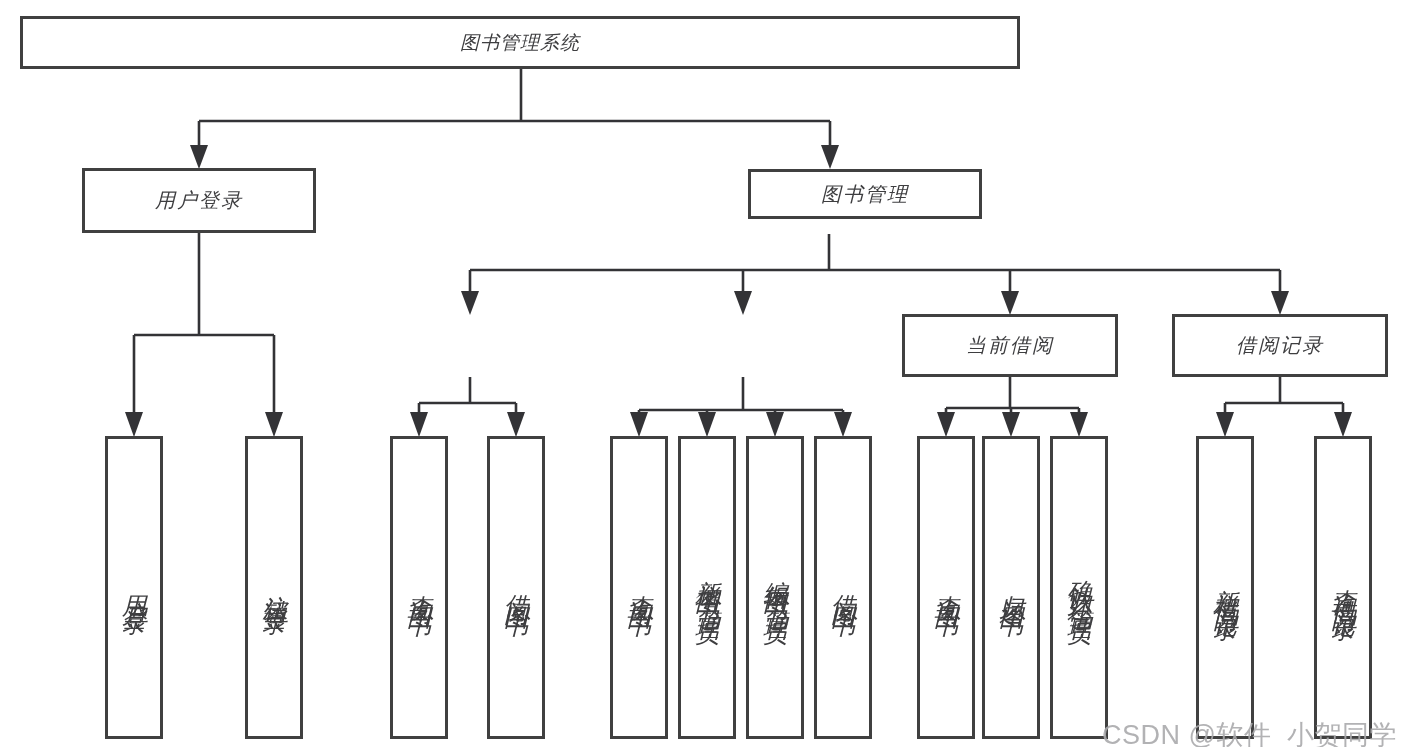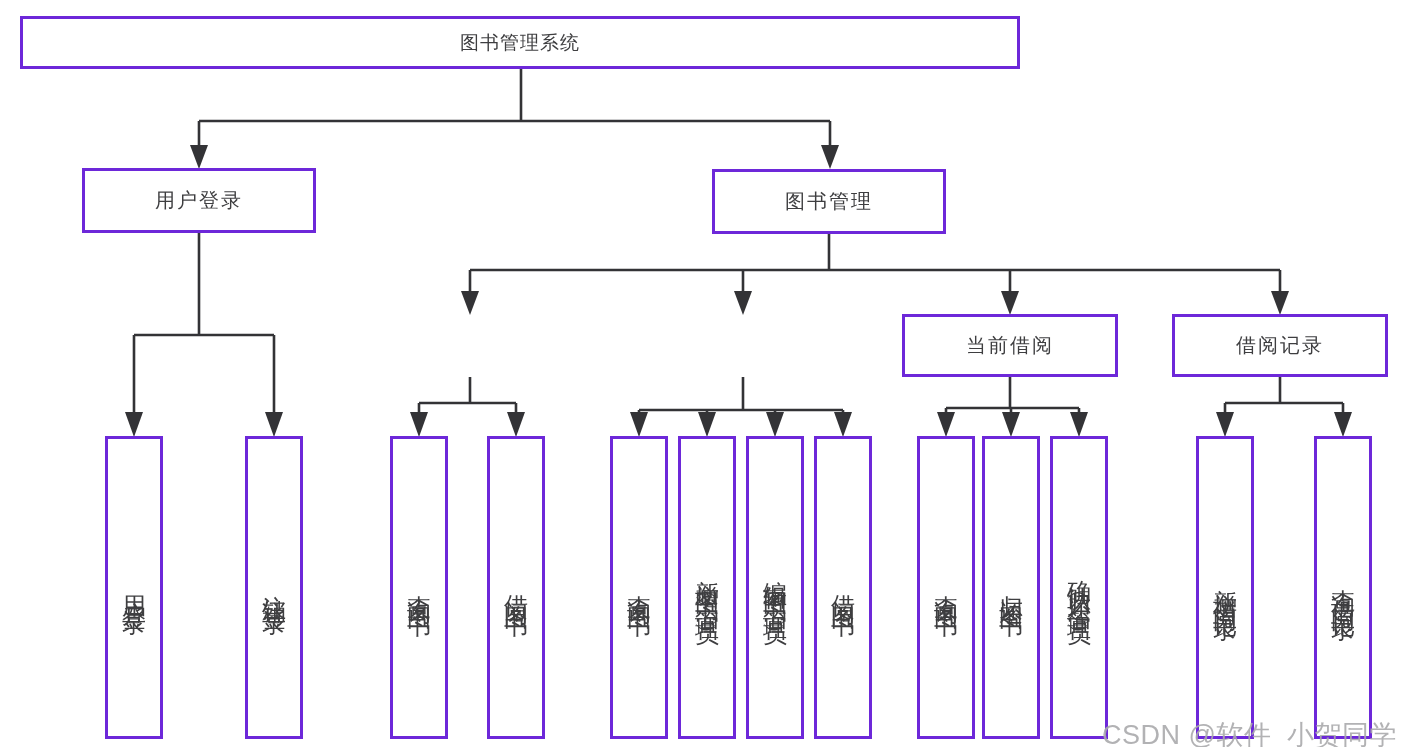--- a/index.html
+++ b/index.html
@@ -3,26 +3,27 @@
 <meta charset="utf-8">
 <style>
   html,body{margin:0;padding:0;background:#ffffff;}
   body{font-family:"Liberation Sans","DejaVu Sans",sans-serif;}
   #canvas{position:relative;width:1405px;height:747px;background:#ffffff;overflow:hidden;}
   #wires{position:absolute;left:0;top:0;z-index:1;}
   .node{
     position:absolute;
     box-sizing:border-box;
     background:#ffffff;
-    border:3px solid #6d28d9;
+    border:3px solid #404040;
     color:#3e3e40;
     display:flex;
     align-items:center;
     justify-content:center;
     z-index:2;
+    font-style:italic;
   }
   .hbox{font-size:20px;letter-spacing:2px;white-space:nowrap;}
   .rootbox{font-size:19px;letter-spacing:1px;}
   .leaf{
     writing-mode:vertical-rl;
     text-orientation:mixed;
     font-size:24px;
     letter-spacing:6px;
     line-height:1;
   }
@@ -88,21 +89,21 @@
     <g>
       <path d="M1280,377 V403 M1225,403 H1343 M1225,403 V413 M1343,403 V413"></path>
       <polygon points="1216,412 1234,412 1225,437" fill="#333336" stroke="none"></polygon>
       <polygon points="1334,412 1352,412 1343,437" fill="#333336" stroke="none"></polygon>
     </g>
   </svg>
 
   <div class="node rootbox" style="left:20px;top:16px;width:1000px;height:53px">图书管理系统</div>
 
   <div class="node hbox" style="left:82px;top:168px;width:234px;height:65px">用户登录</div>
-  <div class="node hbox" style="left:712px;top:169px;width:234px;height:65px">图书管理</div>
+  <div class="node hbox" style="left:748px;top:169px;width:234px;height:50px">图书管理</div>
 
   <div class="node hbox" style="left:1172px;top:314px;width:216px;height:63px">借阅记录</div>
   <div class="node hbox" style="left:902px;top:314px;width:216px;height:63px">当前借阅</div>
 
   <div class="node leaf" style="left:105px;top:436px;width:58px;height:303px">用户登录</div>
   <div class="node leaf" style="left:245px;top:436px;width:58px;height:303px">注销登录</div>
 
   <div class="node leaf" style="left:390px;top:436px;width:58px;height:303px">查询图书</div>
   <div class="node leaf" style="left:487px;top:436px;width:58px;height:303px">借阅图书</div>
 

